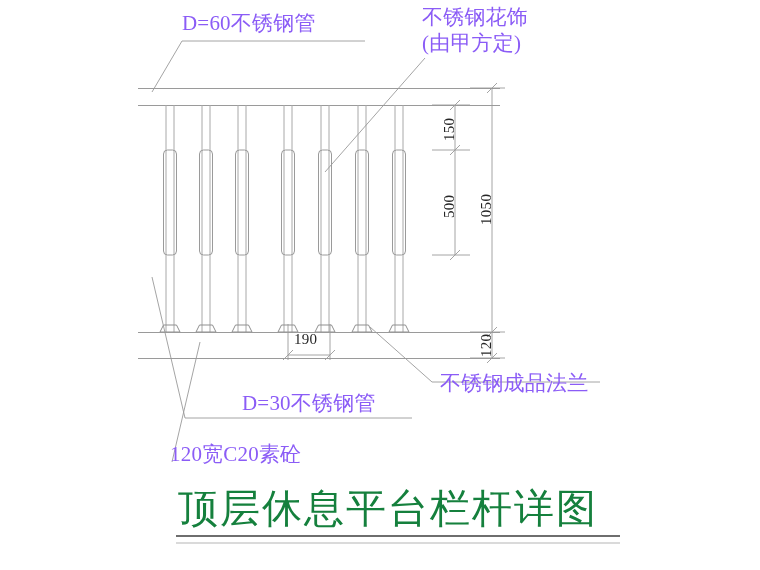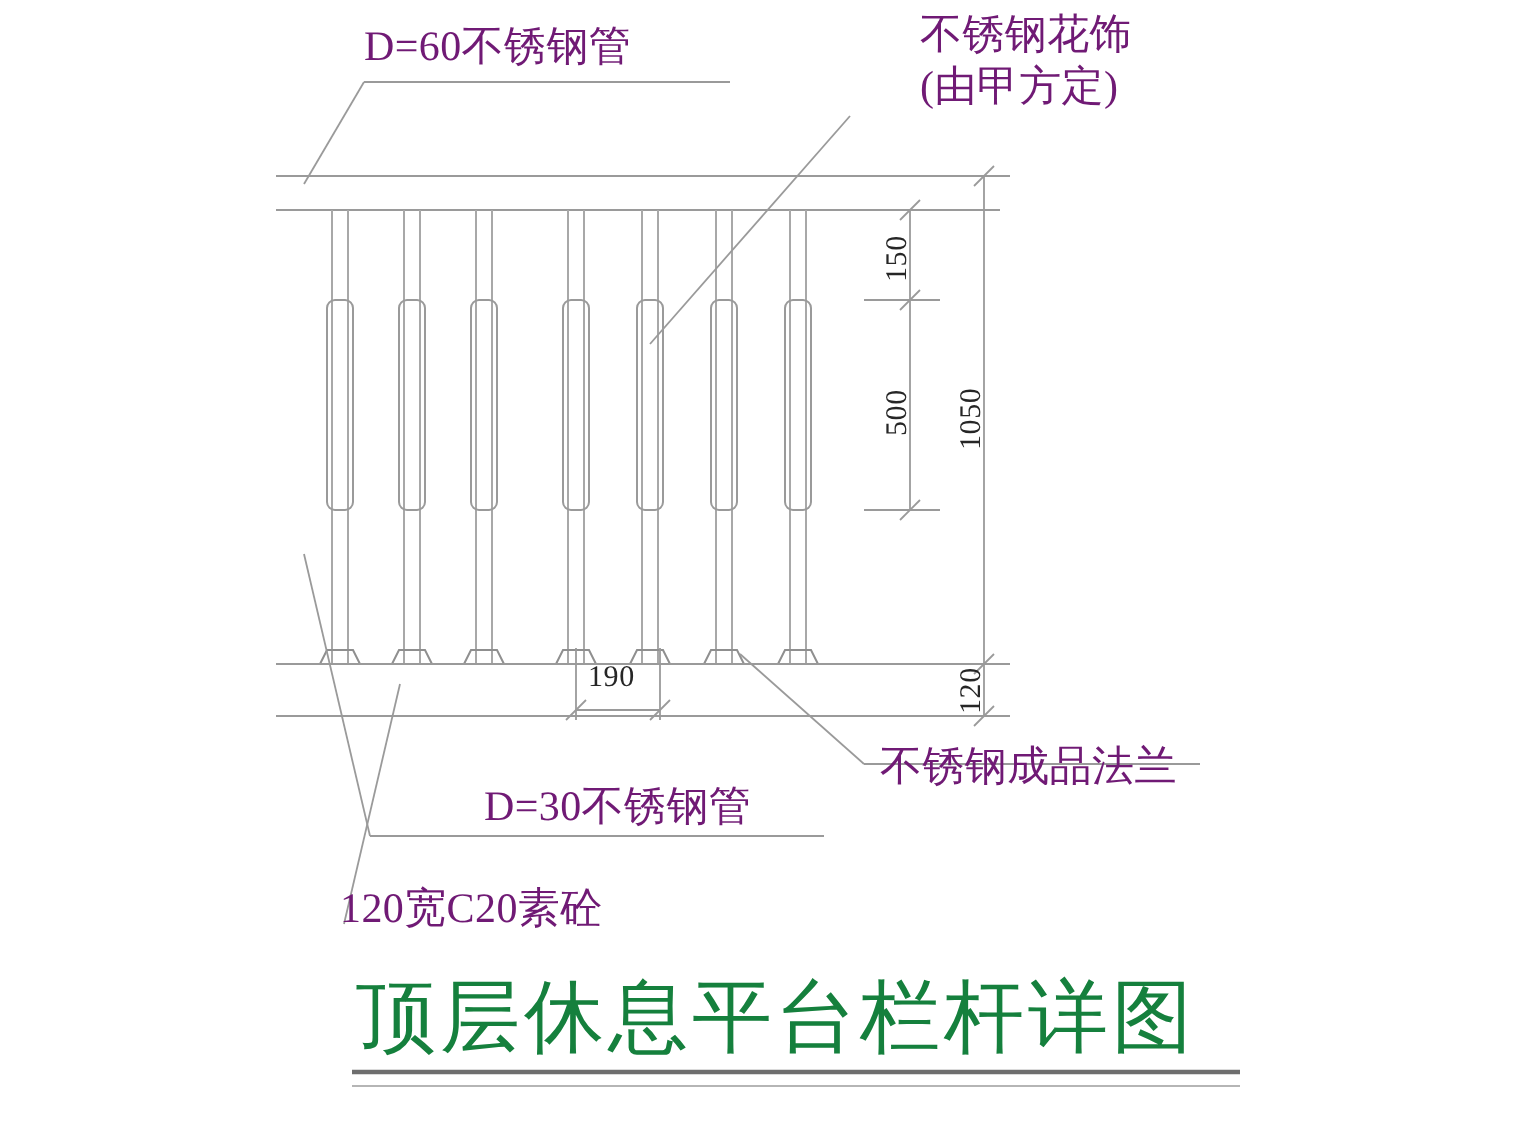--- a/index.html
+++ b/index.html
@@ -17,21 +17,21 @@
   }
   #drawing-svg {
     position: absolute;
     left: 0;
     top: 0;
     width: 760px;
     height: 570px;
   }
   .lbl {
     position: absolute;
-    color: #701a75;
+    color: #8b5cf6;
     white-space: nowrap;
     font-family: "Liberation Serif", "DejaVu Serif", serif;
     line-height: 1.12;
   }
   .note-text {
     font-size: 21px;
     letter-spacing: 0.2px;
   }
   .note-text.two-line {
     line-height: 1.24;
@@ -169,21 +169,21 @@
     </g>
 
     <g fill="none">
       <line x1="176" y1="536" x2="620" y2="536" stroke="#6e6e6e" stroke-width="2.2"></line>
       <line x1="176" y1="543" x2="620" y2="543" stroke="#b5b5b5" stroke-width="1"></line>
     </g>
   </svg>
 
   <div class="lbl note-text" style="left:182px; top:12px;">D=60不锈钢管</div>
 
-  <div class="lbl note-text two-line" style="left:422px; top:4px;margin-left:38px;">
+  <div class="lbl note-text two-line" style="left:422px; top:4px;">
     <div>不锈钢花饰</div>
     <div>(由甲方定)</div>
   </div>
 
   <div class="lbl note-text" style="left:210px; top:392px;margin-left:32px;">D=30不锈钢管</div>
 
   <div class="lbl note-text" style="left:170px; top:443px;">120宽C20素砼</div>
 
   <div class="lbl note-text" style="left:440px; top:372px;">不锈钢成品法兰</div>
 

